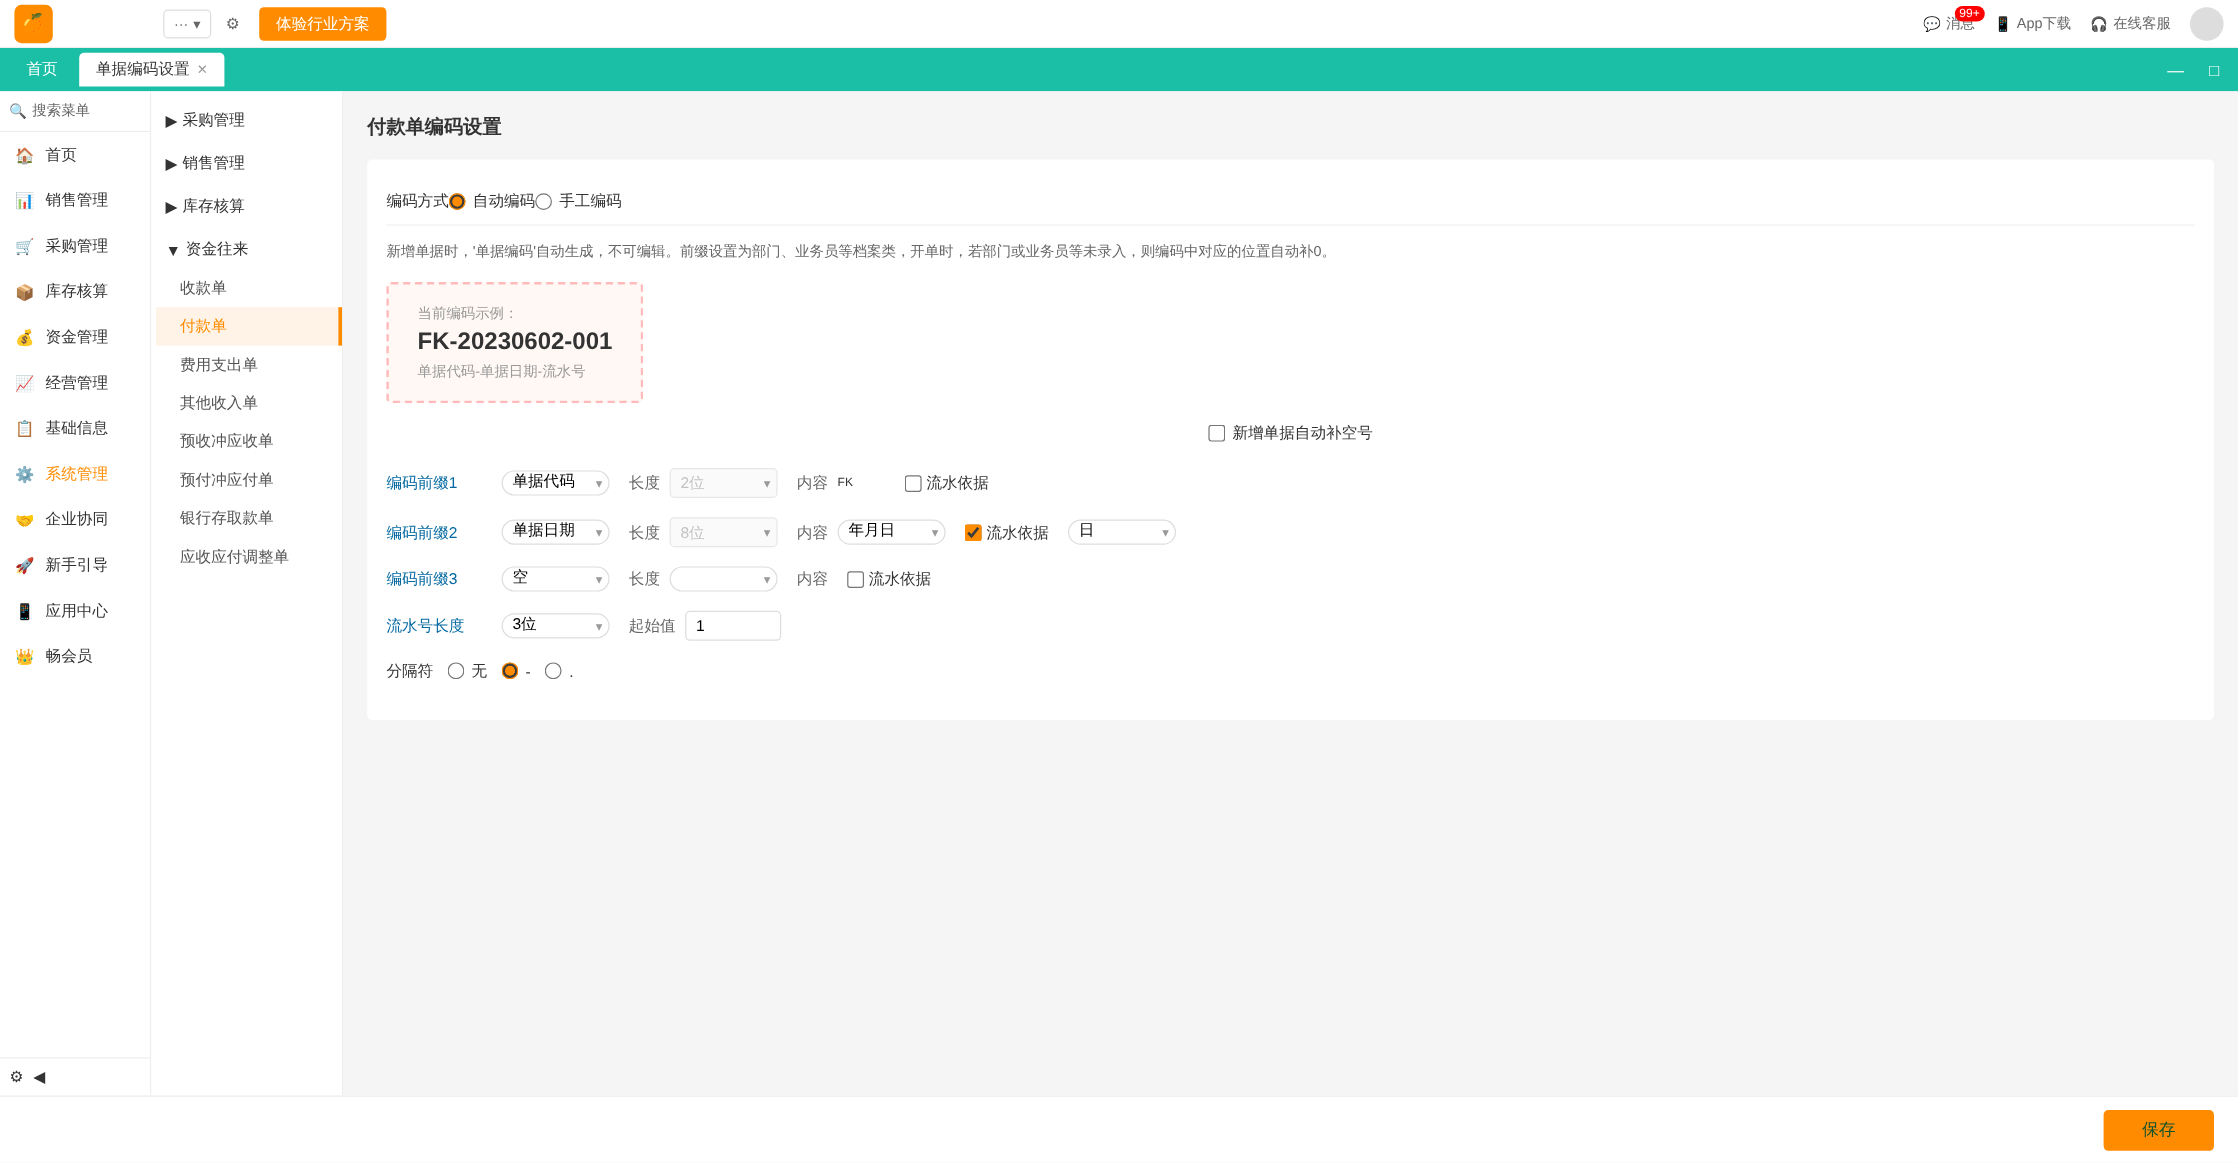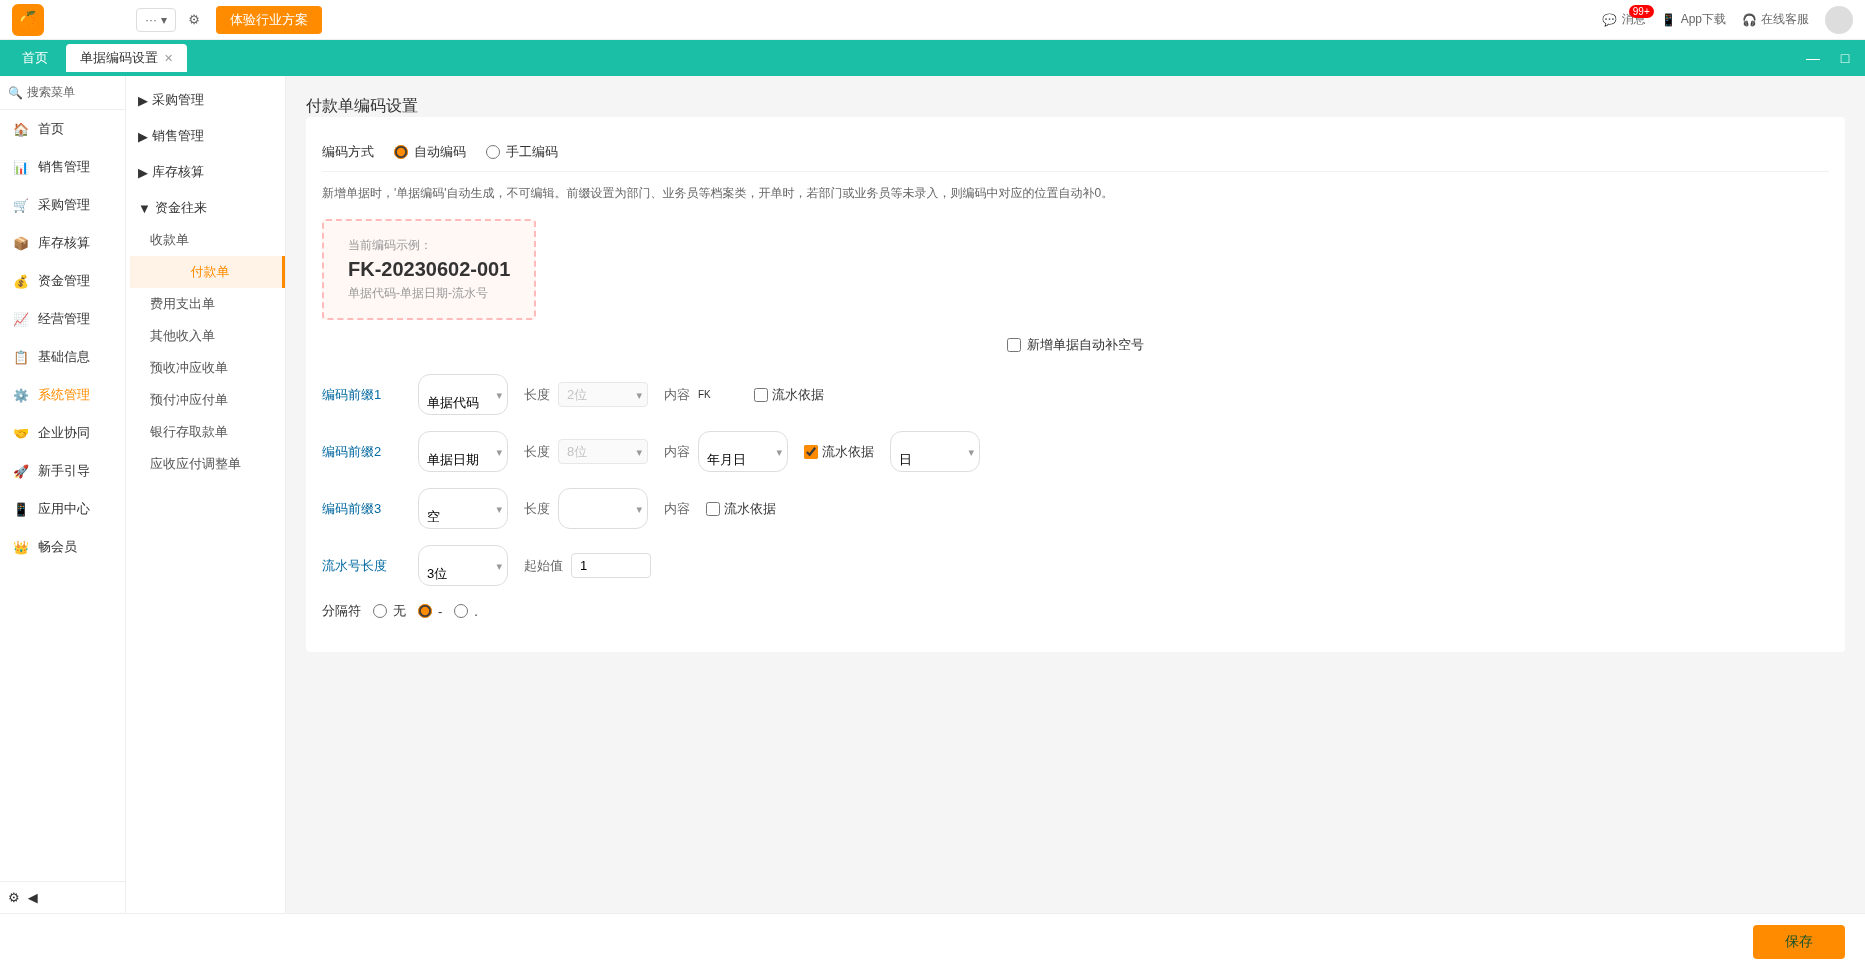--- a/index.html
+++ b/index.html
@@ -40,49 +40,49 @@
     .sidebar-item { padding: 10px 12px; display: flex; align-items: center; gap: 8px; cursor: pointer; font-size: 13px; color: #333; }
     .sidebar-item.active { color: #ff8c00; }
     .sidebar-item-icon { width: 18px; height: 18px; display: flex; align-items: center; justify-content: center; flex-shrink: 0; }
     .sidebar-bottom { margin-top: auto; padding: 8px; border-top: 1px solid #eee; display: flex; gap: 8px; }
 
     
     .sub-sidebar { width: 160px; background: #fff; border-right: 1px solid #eee; flex-shrink: 0; overflow-y: auto; padding: 8px 0; }
     .sub-menu-group { margin-bottom: 4px; }
     .sub-menu-header { padding: 7px 12px; font-size: 13px; color: #333; cursor: pointer; display: flex; align-items: center; gap: 4px; }
     .sub-menu-item { padding: 7px 12px 7px 20px; font-size: 13px; color: #555; cursor: pointer; }
-    .sub-menu-item.active { background: #fff3e8; color: #ff8c00; border-right: 3px solid #ff8c00; text-align: center; }
+    .sub-menu-item.active { background: #fff3e8; color: #ff8c00; border-right: 3px solid #ff8c00; }
 
     
     .content { flex: 1; overflow-y: auto; padding: 20px; background: #f5f5f5; }
-    .page-title { font-size: 16px; font-weight: normal; color: #333; }
+    .page-title { font-size: 16px; font-weight: bold; color: #333; margin-bottom: 16px; }
 
     
     .section-card { background: #fff; border-radius: 4px; padding: 16px; margin-bottom: 16px; }
-    .coding-mode-row { display: flex; align-items: center; gap: 20px; padding: 10px 0; border-bottom: 1px solid #f0f0f0; margin-bottom: 12px; }
+    .coding-mode-row { display: flex; align-items: center; padding: 10px 0; border-bottom: 1px solid #f0f0f0; margin-bottom: 12px; }
     .radio-label { display: flex; align-items: center; gap: 6px; cursor: pointer; font-size: 13px; }
     .radio-input { accent-color: #ff8c00; width: 14px; height: 14px; }
 
     .info-text { font-size: 12px; color: #666; margin-bottom: 16px; line-height: 1.6; }
 
     
     .code-preview { border: 2px dashed #fbb; background: #fff8f5; border-radius: 4px; padding: 16px 24px; display: inline-block; margin-bottom: 16px; }
     .code-preview-main { font-size: 20px; font-weight: bold; color: #333; }
     .code-preview-sub { font-size: 12px; color: #999; margin-top: 4px; }
 
     
     .checkbox-row { display: flex; align-items: center; gap: 6px; margin-bottom: 20px; font-size: 13px; justify-content: center; }
     .checkbox-input { width: 14px; height: 14px; accent-color: #ff8c00; }
 
     
     .form-row { display: flex; align-items: center; gap: 16px; margin-bottom: 16px; flex-wrap: wrap; }
     .form-label { width: 80px; font-size: 13px; color: #0369a1; flex-shrink: 0; }
     .form-field-group { display: flex; align-items: center; gap: 8px; }
     .form-field-label { font-size: 13px; color: #666; }
-    .select-box { border: 1px solid #ddd; border-radius: 12px; padding: 20px 24px 4px 8px; font-size: 13px; background: white; cursor: pointer; appearance: none; position: relative; min-width: 90px; }
+    .select-box { border: 1px solid #ddd; border-radius: 12px; padding: 0 24px 4px 8px; font-size: 13px; background: white; cursor: pointer; appearance: none; position: relative; min-width: 90px; }
     .select-wrapper { position: relative; display: inline-block; }
     .select-wrapper::after { content: '▾'; position: absolute; right: 6px; top: 50%; transform: translateY(-50%); font-size: 11px; color: #999; pointer-events: none; }
     .input-box { border: 1px solid #ddd; border-radius: 4px; padding: 4px 8px; font-size: 13px; width: 80px; }
     .input-box.disabled { background: #f9f9f9; color: #aaa; }
     .content-value { font-size: 10px; color: #333; min-width: 40px; }
     .checkbox-inline { display: flex; align-items: center; gap: 4px; font-size: 13px; }
 
     
     .separator-row { display: flex; align-items: flex-start; gap: 12px; margin-bottom: 16px; }
     .separator-label { font-size: 13px; color: #333; }

